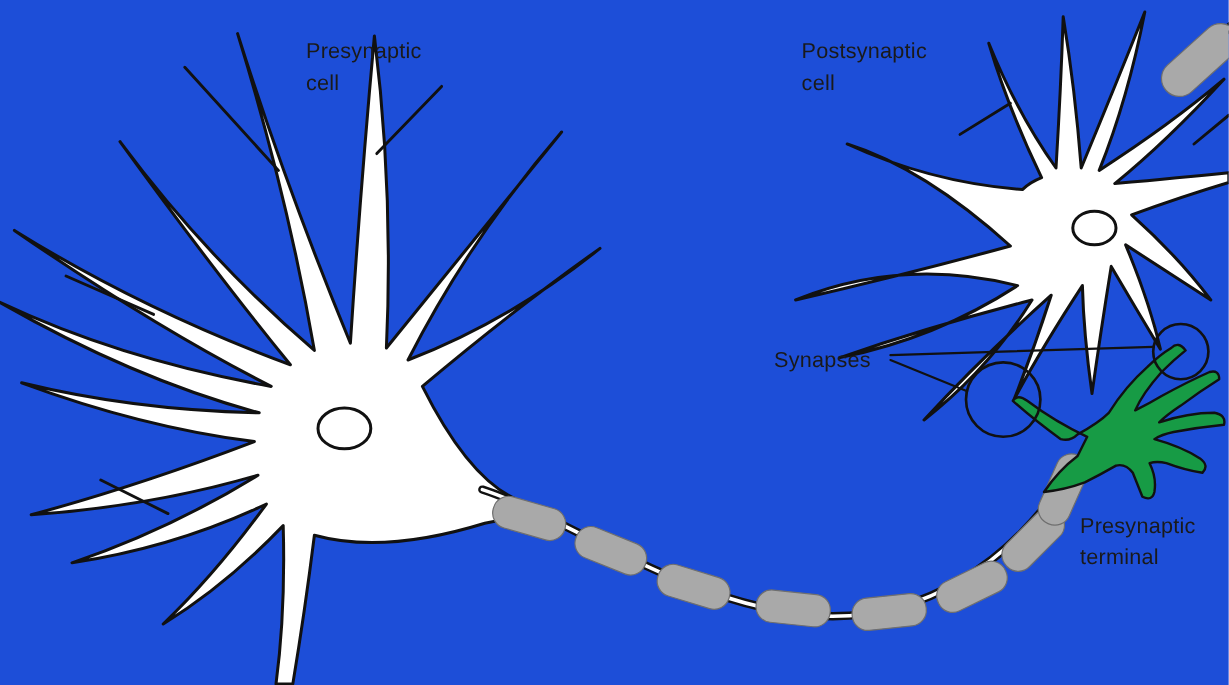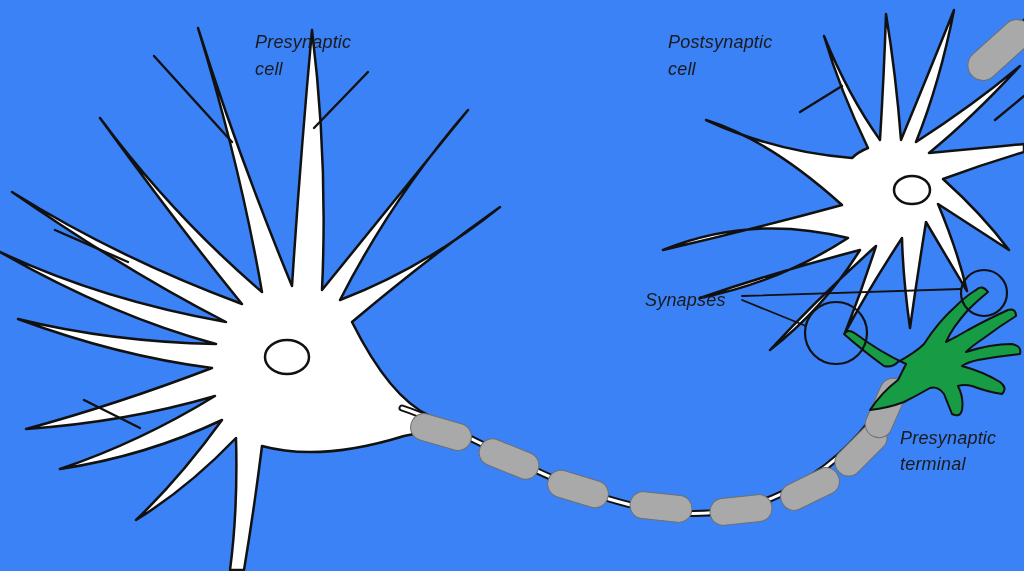--- a/index.html
+++ b/index.html
@@ -1,22 +1,21 @@
 <!DOCTYPE html>
 <html><head>
 <meta charset="utf-8">
 <style>
   html, body { margin: 0; padding: 0; background: #ffffff; }
   .stage {
     position: relative;
     width: 1024px;
     height: 571px;
-    background: #3b82f6;
+    background: #1d4ed8;
     overflow: hidden;
-    font-style: italic;
   }
   svg { display: block; }
   text, tspan {
     font-family: "Liberation Sans", "DejaVu Sans", sans-serif;
     font-size: 18px;
     fill: #1a1a1a;
     letter-spacing: 0.2px;
   }
   .outline { fill: #ffffff; stroke: #111111; stroke-width: 2.5; stroke-linejoin: round; }
   .thinline { fill: none; stroke: #111111; stroke-width: 2.4; stroke-linecap: round; }

